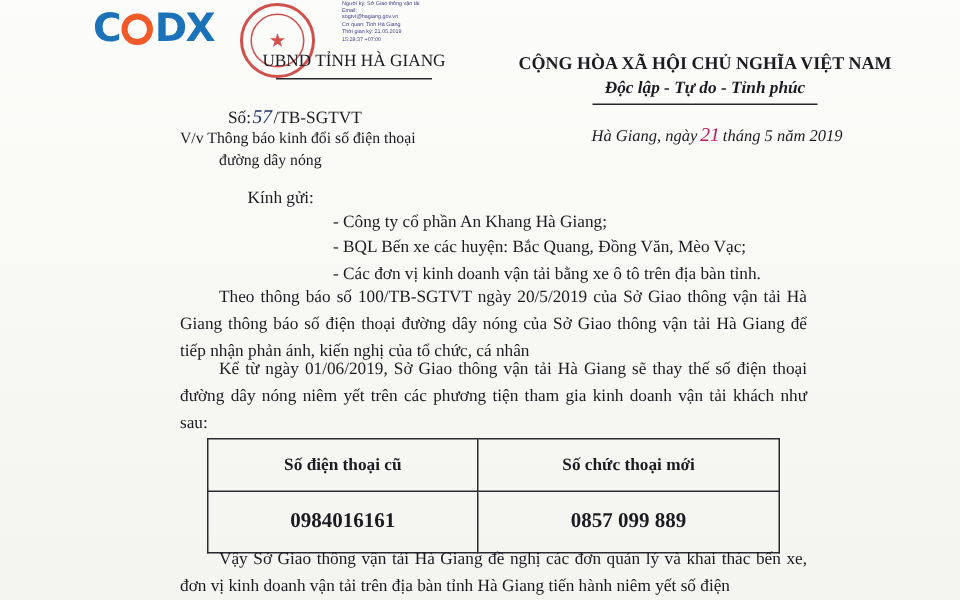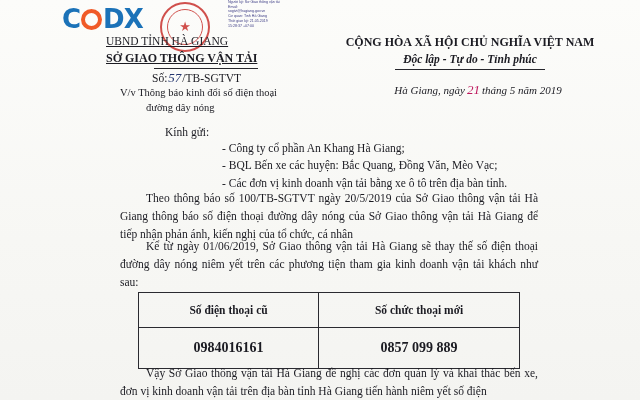--- a/index.html
+++ b/index.html
@@ -98,25 +98,25 @@
     line-height: 1.32;
     color: #2a2a7a;
     opacity: .92;
     overflow: hidden;
   }
   .sig-box div { white-space: nowrap; }
 
   
   .hdr-left {
     position: absolute;
-    left: 106px;
+    left: 136px;
     top: 34px;
     width: 200px;
+    text-align: center;
     line-height: 1.35;
-    text-decoration: underline;
   }
   .hdr-left .l1 { font-size: 11.5px; }
   .hdr-left .l2 { font-size: 12px; font-weight: bold; }
   .hdr-left .rule {
     width: 104px;
     height: 1px;
     background: #26262c;
     margin: 2px auto 0;
   }
 
@@ -265,21 +265,20 @@
     <div>Người ký: Sở Giao thông vận tải</div>
     <div>Email:</div>
     <div>sogtvt@hagiang.gov.vn</div>
     <div>Cơ quan: Tỉnh Hà Giang</div>
     <div>Thời gian ký: 21.05.2019</div>
     <div>15:28:37 +07:00</div>
   </div>
 
   <div class="hdr-left">
     <div class="l1">UBND TỈNH HÀ GIANG</div>
-    <div class="l2">SỞ GIAO THÔNG VẬN TẢI</div>
     <div class="rule"></div>
   </div>
 
   <div class="hdr-right">
     <div class="l1">CỘNG HÒA XÃ HỘI CHỦ NGHĨA VIỆT NAM</div>
     <div class="l2">Độc lập - Tự do - Tỉnh phúc</div>
     <div class="rule"></div>
   </div>
 
   <div class="doc-number">

